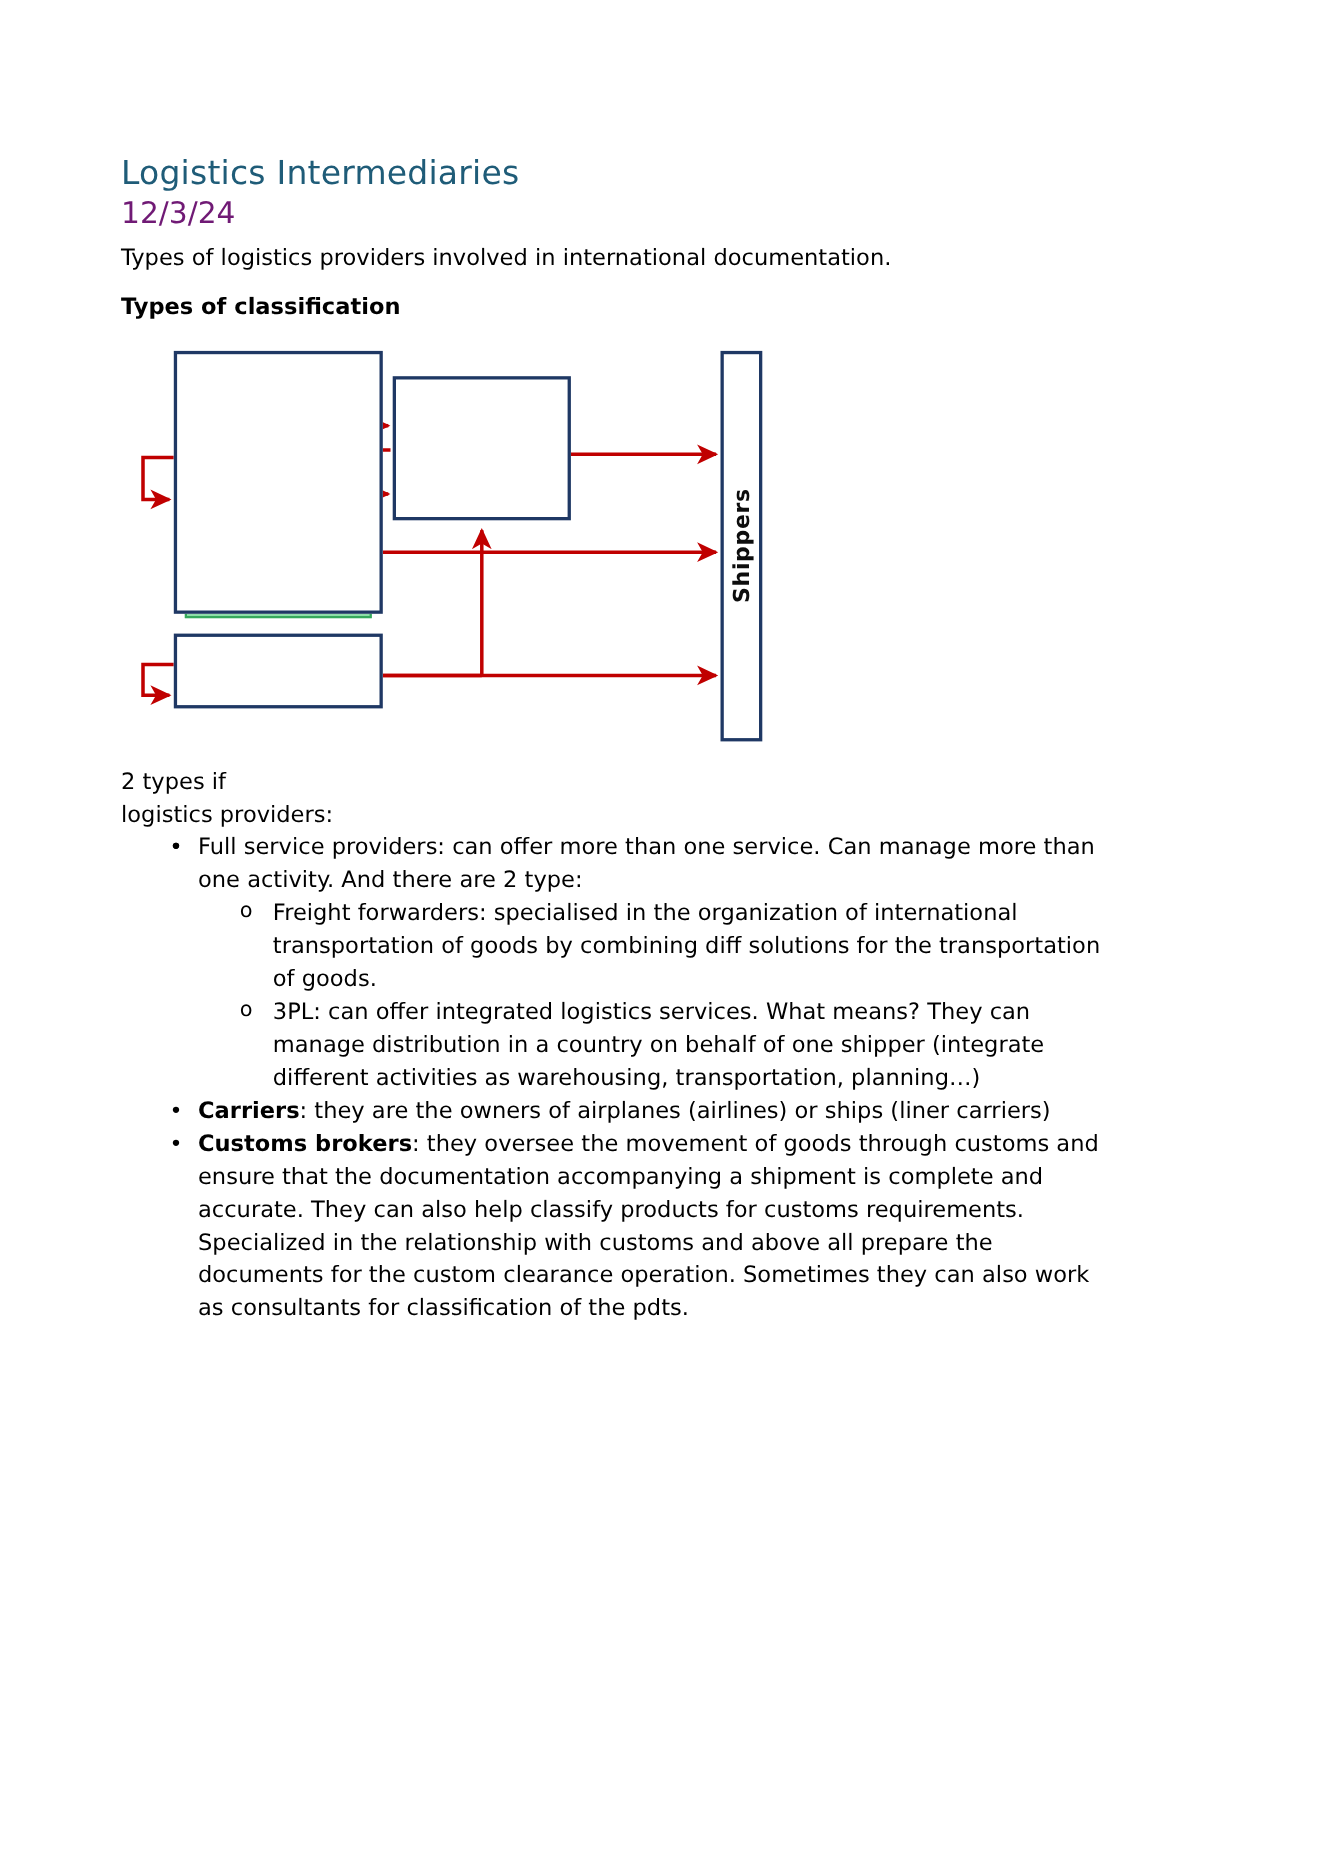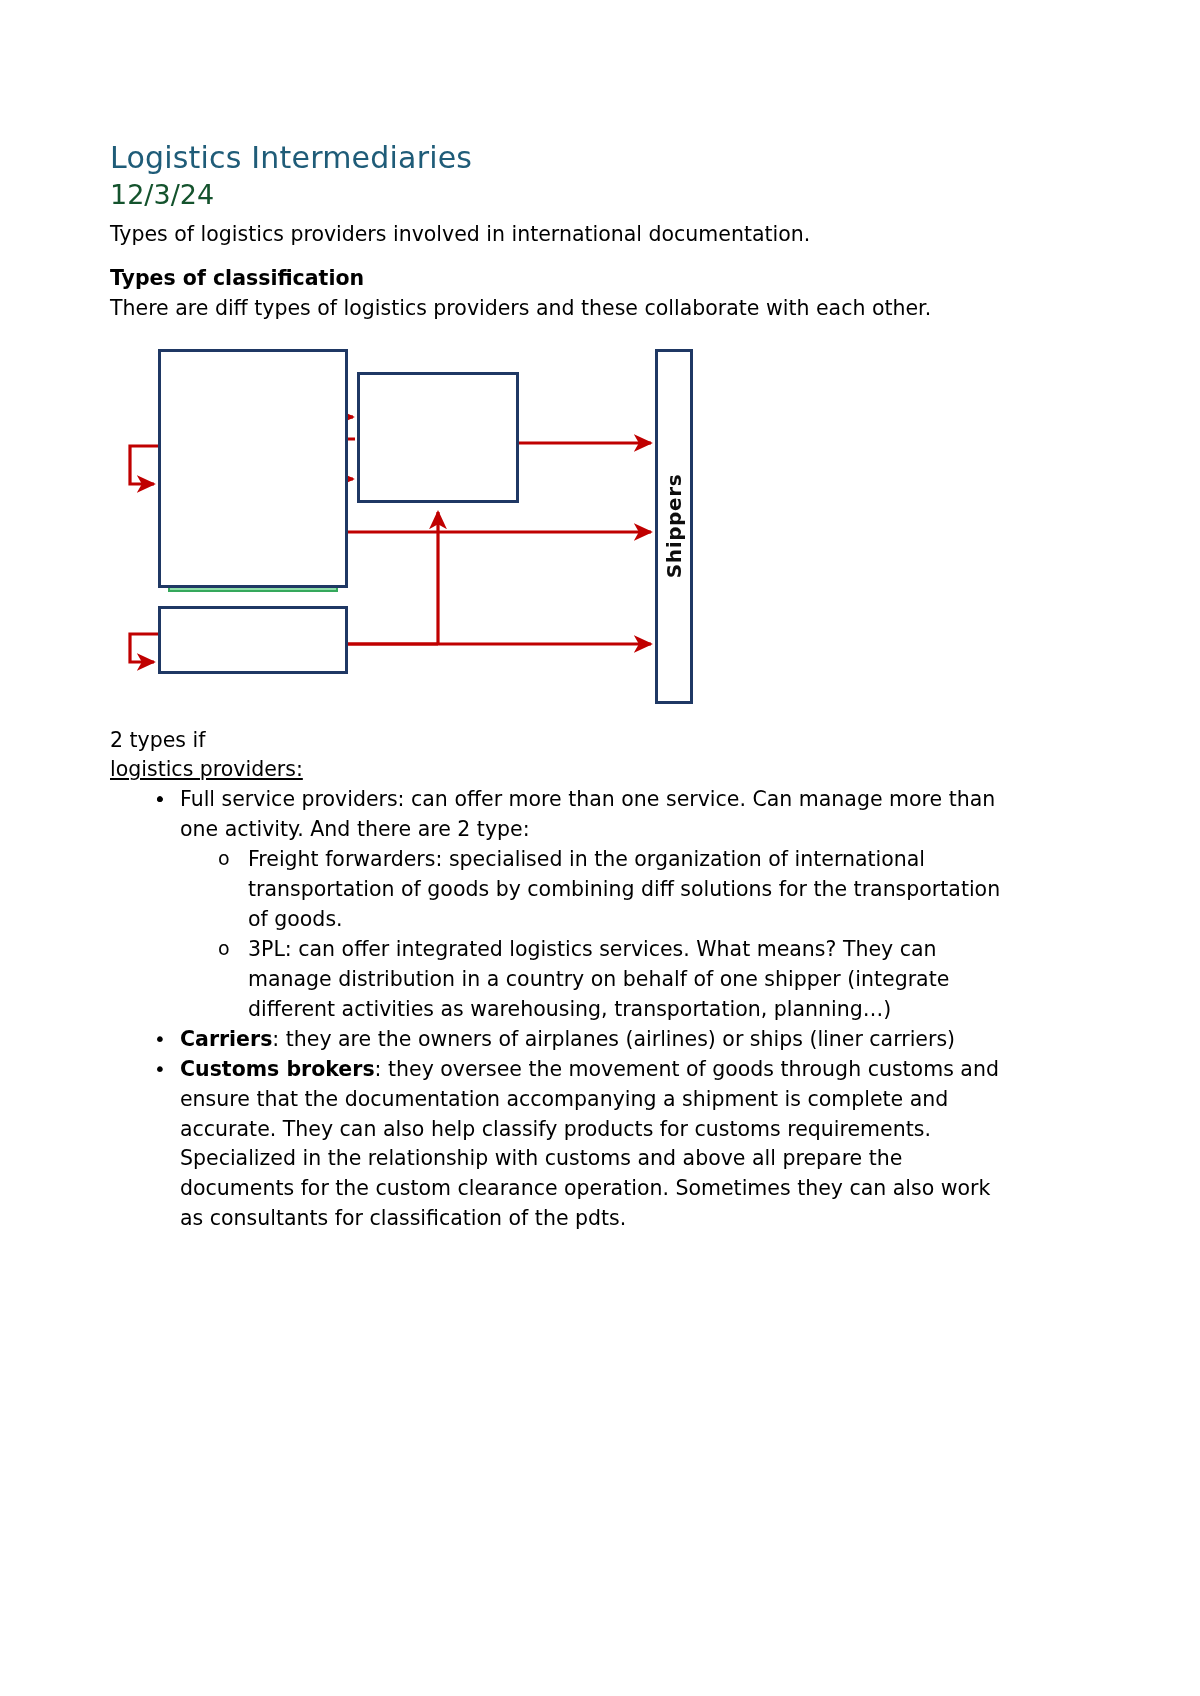--- a/index.html
+++ b/index.html
@@ -31,21 +31,21 @@
   h1.doc-title {
     font-size: 30px;
     font-weight: normal;
     color: #1F5C78;
     margin: 0;
     line-height: 1.18;
     letter-spacing: 0.2px;
   }
   .doc-date {
     font-size: 27px;
-    color: #14532d;
+    color: #701a75;
     line-height: 1.2;
     margin: 4px 0 8px 0;
   }
   p.body-text {
     font-size: 20.5px;
     line-height: 1.46;
     margin: 0 0 0 0;
     color: #000;
   }
   .spacer-sm { height: 14px; }
@@ -133,21 +133,20 @@
     width: 900px;
     height: 390px;
     z-index: 1;
     overflow: visible;
   }
 
   
   .after-diagram {
     font-size: 20.5px;
     line-height: 1.46;
-    text-decoration: underline;
   }
   .tail-line {
     text-align: left;
     font-size: 20.5px;
     line-height: 1.46;
     margin-top: -8px;
   }
 
   ul.lvl1 {
     margin: 0;
@@ -190,21 +189,20 @@
 <div class="page">
   <div class="content">
 
     <h1 class="doc-title">Logistics Intermediaries</h1>
     <div class="doc-date">12/3/24</div>
     <p class="body-text">Types of logistics providers involved in international documentation.</p>
 
     <div class="spacer-sm"></div>
 
     <div class="section-head">Types of classification</div>
-    <p class="body-text">There are diff types of logistics providers and these collaborate with each other.</p>
 
     <div class="diagram-wrap">
 
       <svg class="arrow-svg" viewBox="0 0 900 390">
         <defs>
           <marker id="ah" markerWidth="7" markerHeight="7" refX="5.4" refY="3.2" orient="auto" markerUnits="strokeWidth">
             <path d="M0,0.4 L6,3.2 L0,6 L1.6,3.2 Z" fill="#C00000"></path>
           </marker>
         </defs>
         <g stroke="#C00000" stroke-width="3.2" fill="none" marker-end="url(#ah)">

